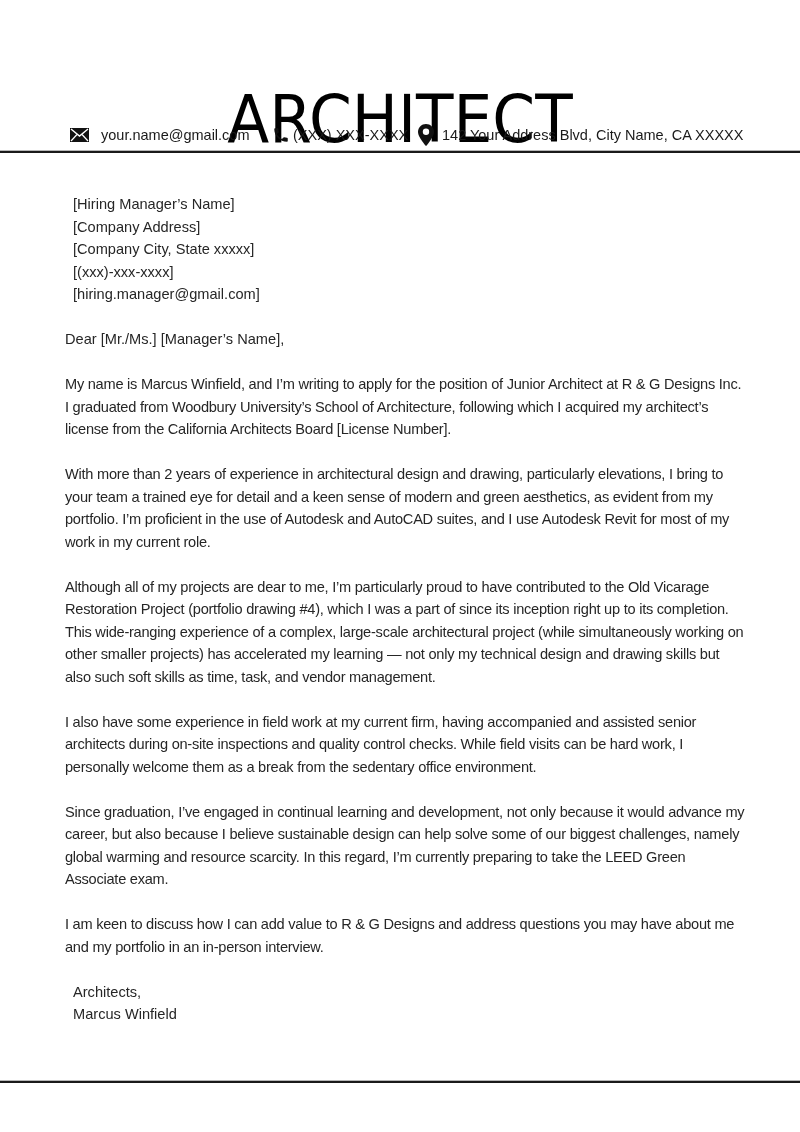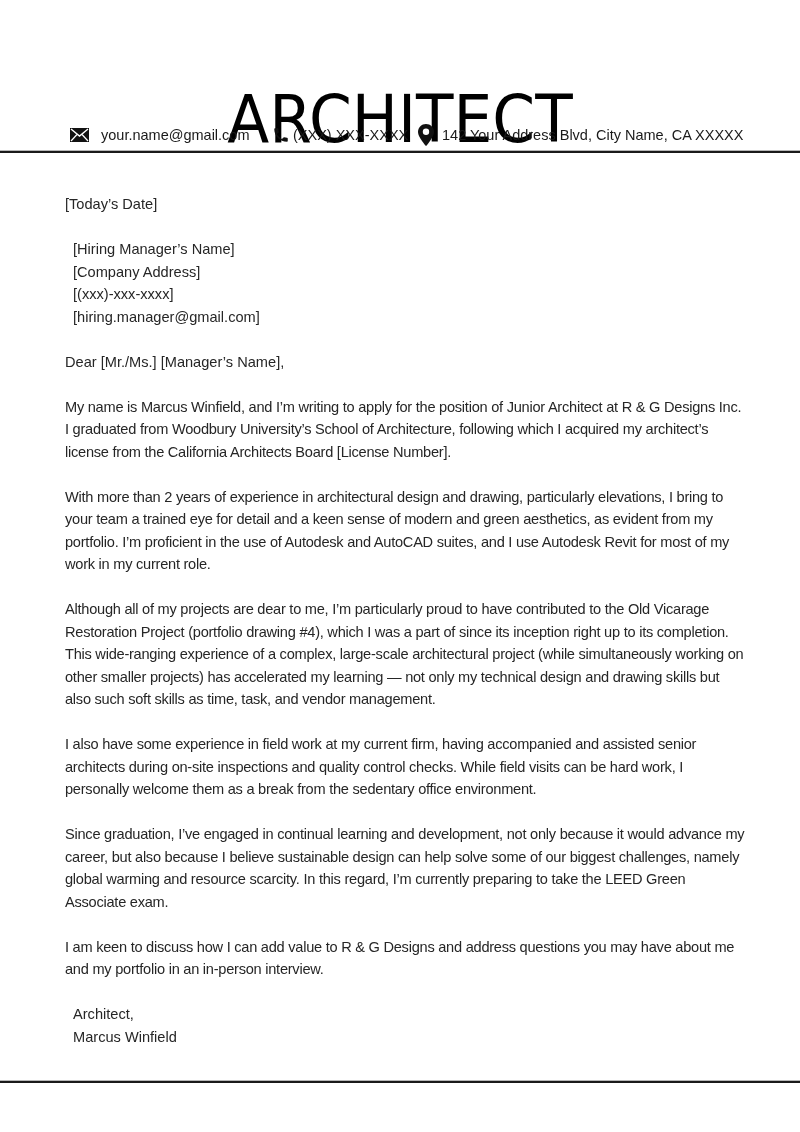--- a/index.html
+++ b/index.html
@@ -109,37 +109,37 @@
         <circle cx="8" cy="7.8" r="3.2" fill="#fff"></circle>
       </svg>
     </span>
     <span>142 Your Address Blvd, City Name, CA XXXXX</span>
   </div>
 </div>
 
 <div class="rule" style="top:151px;"></div>
 
 <div class="letter">
-  <p>[Today’s Date]</p>
 
   <p>
     <span class="line">[Hiring Manager’s Name]</span>
     <span class="line">[Company Address]</span>
+    <span class="line">[Company City, State xxxxx]</span>
     <span class="line">[(xxx)-xxx-xxxx]</span>
     <span class="line">[hiring.manager@gmail.com]</span>
   </p>
 
   <p>Dear [Mr./Ms.] [Manager’s Name],</p>
 
   <p class="para">My name is Marcus Winfield, and I’m writing to apply for the position of Junior Architect at R &amp; G Designs Inc. I graduated from Woodbury University’s School of Architecture, following which I acquired my architect’s license from the California Architects Board [License Number].</p>
   <p class="para">With more than 2 years of experience in architectural design and drawing, particularly elevations, I bring to your team a trained eye for detail and a keen sense of modern and green aesthetics, as evident from my portfolio. I’m proficient in the use of Autodesk and AutoCAD suites, and I use Autodesk Revit for most of my work in my current role.</p>
   <p class="para">Although all of my projects are dear to me, I’m particularly proud to have contributed to the Old Vicarage Restoration Project (portfolio drawing #4), which I was a part of since its inception right up to its completion. This wide-ranging experience of a complex, large-scale architectural project (while simultaneously working on other smaller projects) has accelerated my learning — not only my technical design and drawing skills but also such soft skills as time, task, and vendor management.</p>
   <p class="para">I also have some experience in field work at my current firm, having accompanied and assisted senior architects during on-site inspections and quality control checks. While field visits can be hard work, I personally welcome them as a break from the sedentary office environment.</p>
   <p class="para">Since graduation, I’ve engaged in continual learning and development, not only because it would advance my career, but also because I believe sustainable design can help solve some of our biggest challenges, namely global warming and resource scarcity. In this regard, I’m currently preparing to take the LEED Green Associate exam.</p>
   <p class="para">I am keen to discuss how I can add value to R &amp; G Designs and address questions you may have about me and my portfolio in an in-person interview.</p>
 
   <p>
-    <span class="line">Architect,</span>
+    <span class="line">Architects,</span>
     <span class="line">Marcus Winfield</span>
   </p>
 </div>
 
 <div class="rule" style="top:1081px;"></div>
 
 </body></html>

